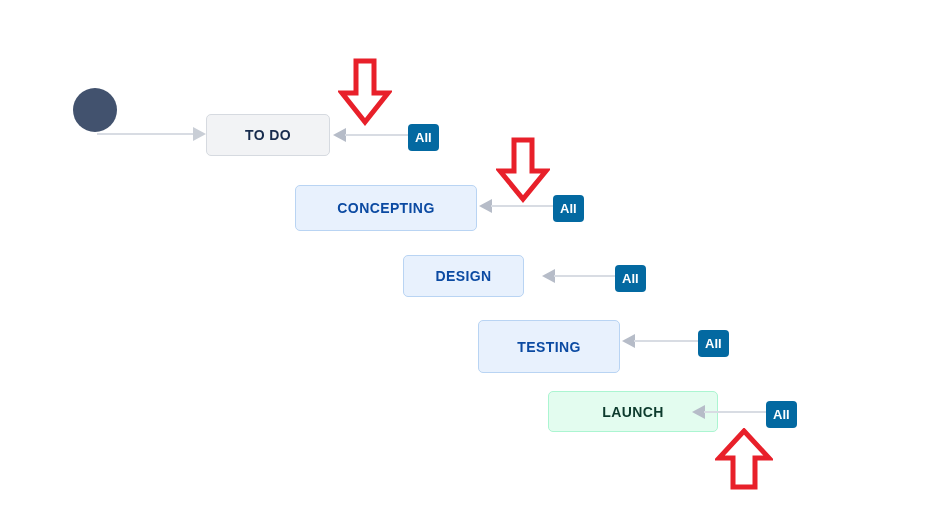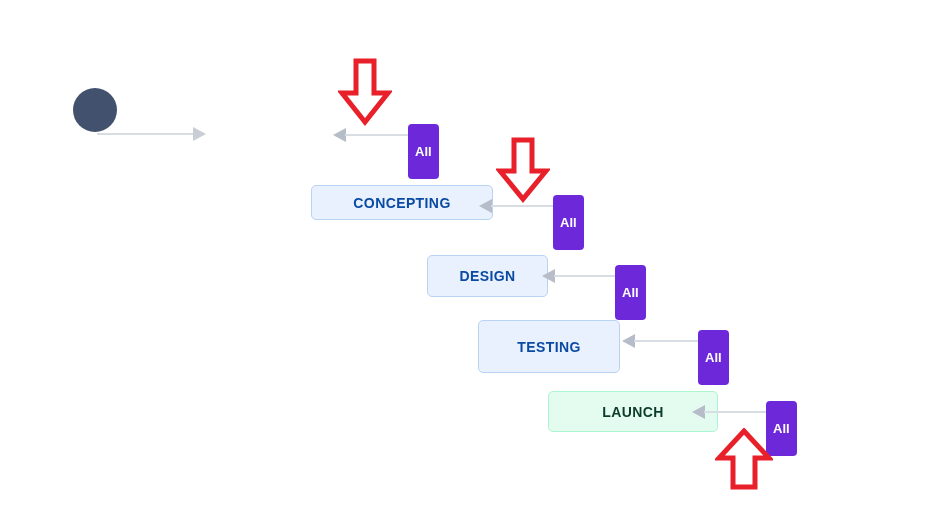--- a/index.html
+++ b/index.html
@@ -43,33 +43,33 @@
     background:#e8f1fd;
     border:1px solid #b9d4f3;
     color:#0b4aa2;
   }
   .status-green{
     background:#e3fcef;
     border:1px solid #abf5d1;
     color:#0d3b2d;
   }
   .box-todo      {left:206px; top:114px; width:124px; height:42px;}
-  .box-concepting{left:295px; top:185px; width:182px; height:35px;margin-left:16px;}
-  .box-design    {left:427px; top:255px; width:121px; height:42px;}
+  .box-concepting{left:295px; top:185px; width:182px; height:46px;}
+  .box-design    {left:403px; top:255px; width:121px; height:42px;}
   .box-testing   {left:478px; top:320px; width:142px; height:53px;}
   .box-launch    {left:548px; top:391px; width:170px; height:41px;}
   
   .badge{
     position:absolute;
-    background:#6d28d9;
+    background:#0369a1;
     color:#ffffff;
     font-weight:bold;
     font-size:13px;
     line-height:1;
-    padding:21px 7px;
+    padding:7px 7px;
     border-radius:4px;
   }
   .badge-1{left:408px; top:124px;}
   .badge-2{left:553px; top:195px;}
   .badge-3{left:615px; top:265px;}
   .badge-4{left:698px; top:330px;}
   .badge-5{left:766px; top:401px;}
   
   .connector{position:absolute;}
   .connector .line{
@@ -113,20 +113,23 @@
 
 <div class="canvas">
 
   <div class="start-node"></div>
 
   <div class="connector conn-start">
     <div class="line"></div>
     <div class="arrowhead-right"></div>
   </div>
 
+  <div class="status-box status-grey box-todo">
+    <span>TO DO</span>
+  </div>
   <div class="connector conn-in conn-1">
     <div class="arrowhead-left"></div>
     <div class="line"></div>
   </div>
   <div class="badge badge-1">All</div>
 
   <div class="status-box status-blue box-concepting">
     <span>CONCEPTING</span>
   </div>
   <div class="connector conn-in conn-2">

